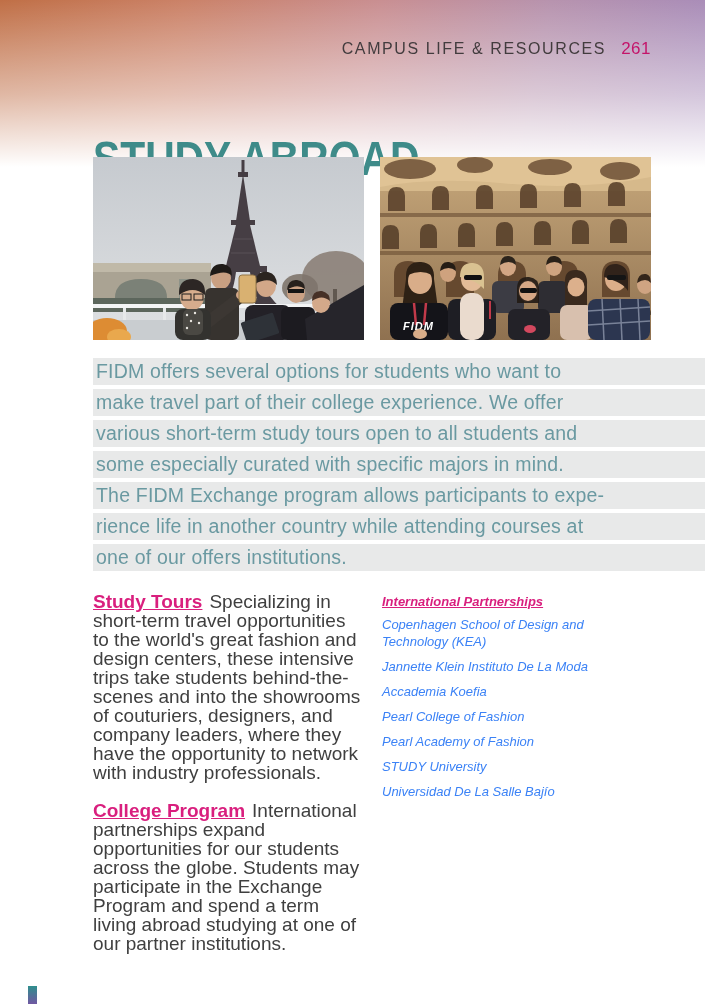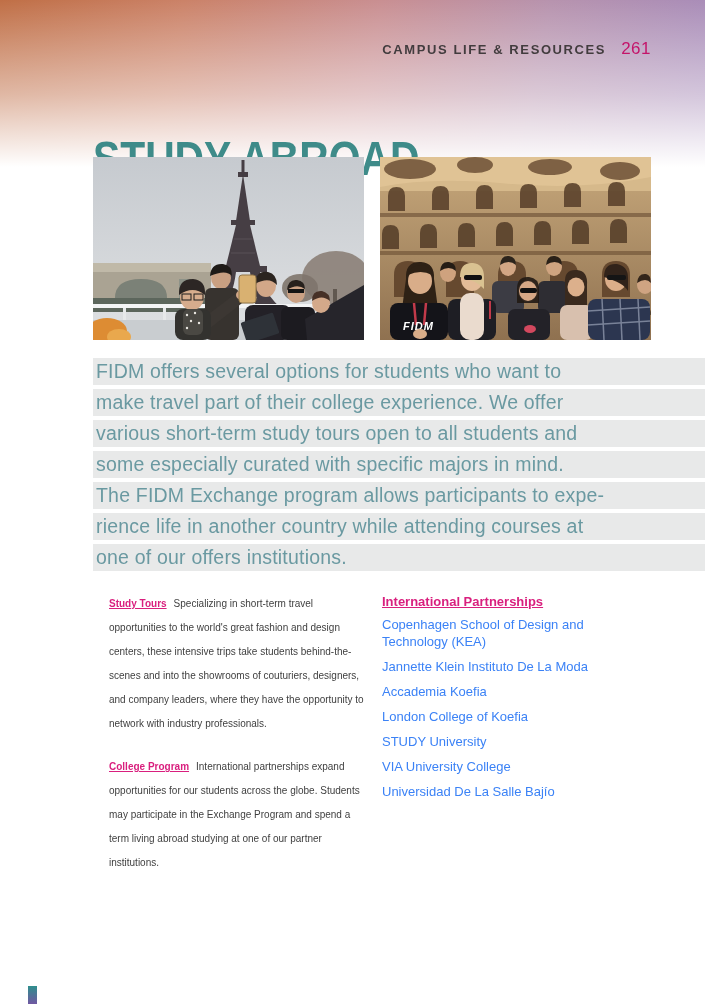--- a/index.html
+++ b/index.html
@@ -13,42 +13,42 @@
     position:absolute; left:0; top:0; width:705px; height:172px;
     background:
       linear-gradient(to bottom, rgba(255,255,255,0) 0%, rgba(255,255,255,.5) 55%, #ffffff 97%),
       linear-gradient(100deg, #c06f46 0%, #cb8268 25%, #c98f92 52%, #b793ae 75%, #a78cba 100%);
   }
   .running-head {
     position:absolute; top:39px; right:54px;
     display:flex; align-items:baseline; gap:15px;
   }
   .running-head .section {
-    font-size:13px; font-weight:bold; letter-spacing:1.6px; color:#423c3e;
+    font-size:16px; font-weight:normal; letter-spacing:1.6px; color:#423c3e;
   }
   .running-head .pagenum {
     font-size:17px; font-weight:normal; color:#c4156a; letter-spacing:.5px;
   }
   .page-title {
     position:absolute; left:93px; top:99px;
     font-size:48px; font-weight:bold; color:#3e8b89;
     transform:scaleX(.85); transform-origin:left top; white-space:nowrap;
   }
   .photos { position:absolute; left:93px; top:157px; display:flex; gap:16px; }
   .photos figure { margin:0; width:271px; height:183px; overflow:hidden; }
   .intro { position:absolute; left:93px; top:358px; width:645px; }
   .intro-line {
     background:#e8e9e9; height:27px; line-height:27px; margin-bottom:4px;
     font-size:19.5px; color:#6a99a1; padding-left:3px; letter-spacing:.2px;
     white-space:nowrap;
   }
   .columns { position:absolute; left:93px; top:592px; width:558px; display:flex; gap:17px; }
   .col-left  { width:272px; }
-  .col-right { width:269px; }
-  .para { font-size:10px; line-height:24px; color:#3f3f3f; margin:0 0 19px 16px; }
+  .col-right { width:269px;font-style:italic; }
+  .para { font-size:19px; line-height:19px; color:#3f3f3f; margin:0 0 19px 0; }
   .lead-link {
     color:#d91f7e; font-weight:bold; text-decoration:underline;
     margin-right:7px; cursor:pointer;
   }
   .partners-heading {
     font-size:13px; line-height:18px; font-weight:bold; color:#d91f7e;
     text-decoration:underline; margin:0 0 5px 0; display:inline-block; cursor:pointer;
   }
   .partners { list-style:none; margin:0; padding:0; }
   .partners li { font-size:13px; line-height:17px; color:#3b82f6; margin-bottom:8px; }
@@ -276,22 +276,22 @@
       <p class="para">
         <span class="lead-link">College Program</span><span>International partner­ships expand opportunities for our students across the globe. Students may participate in the Exchange Program and spend a term living abroad studying at one of our partner institutions.</span>
       </p>
     </div>
     <div class="col-right">
       <span class="partners-heading">International Partnerships</span>
       <ul class="partners">
         <li>Copenhagen School of Design and Technology (KEA)</li>
         <li>Jannette Klein Instituto De La Moda</li>
         <li>Accademia Koefia</li>
-        <li>London College of Koefia</li>
+        <li>Pearl College of Fashion</li>
+        <li>Pearl Academy of Fashion</li>
         <li>STUDY University</li>
-        <li>VIA University College</li>
         <li>Universidad De La Salle Bajío</li>
       </ul>
     </div>
   </div>
 
   <div class="edge-tab"></div>
 </div>
 
 </body></html>

